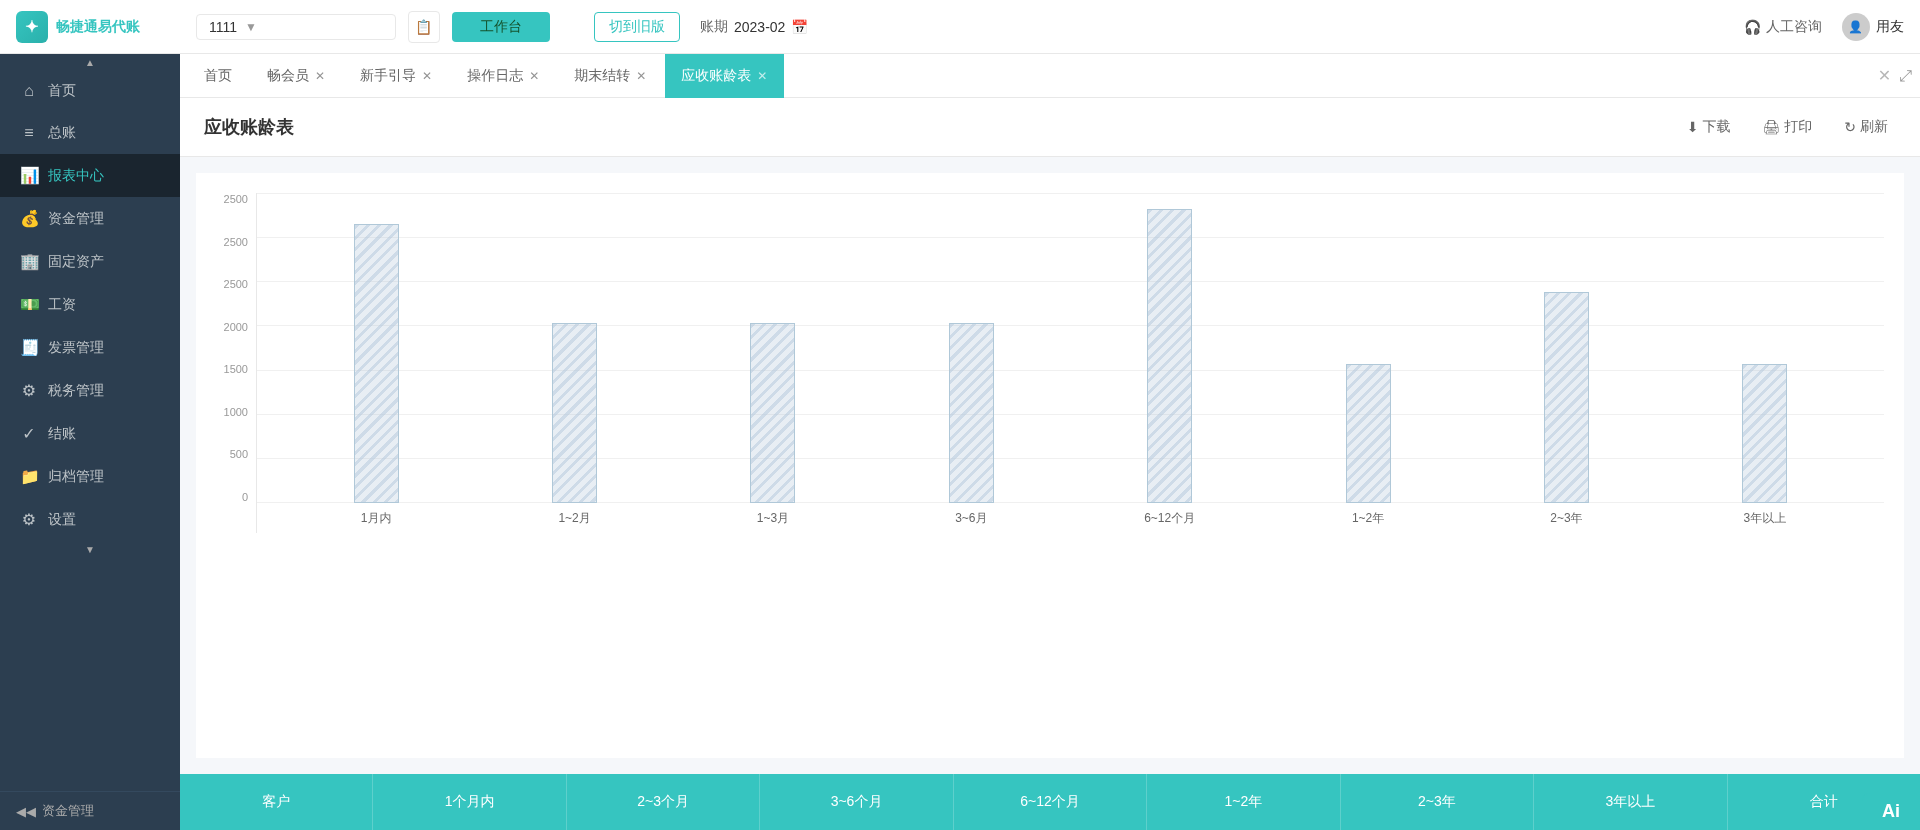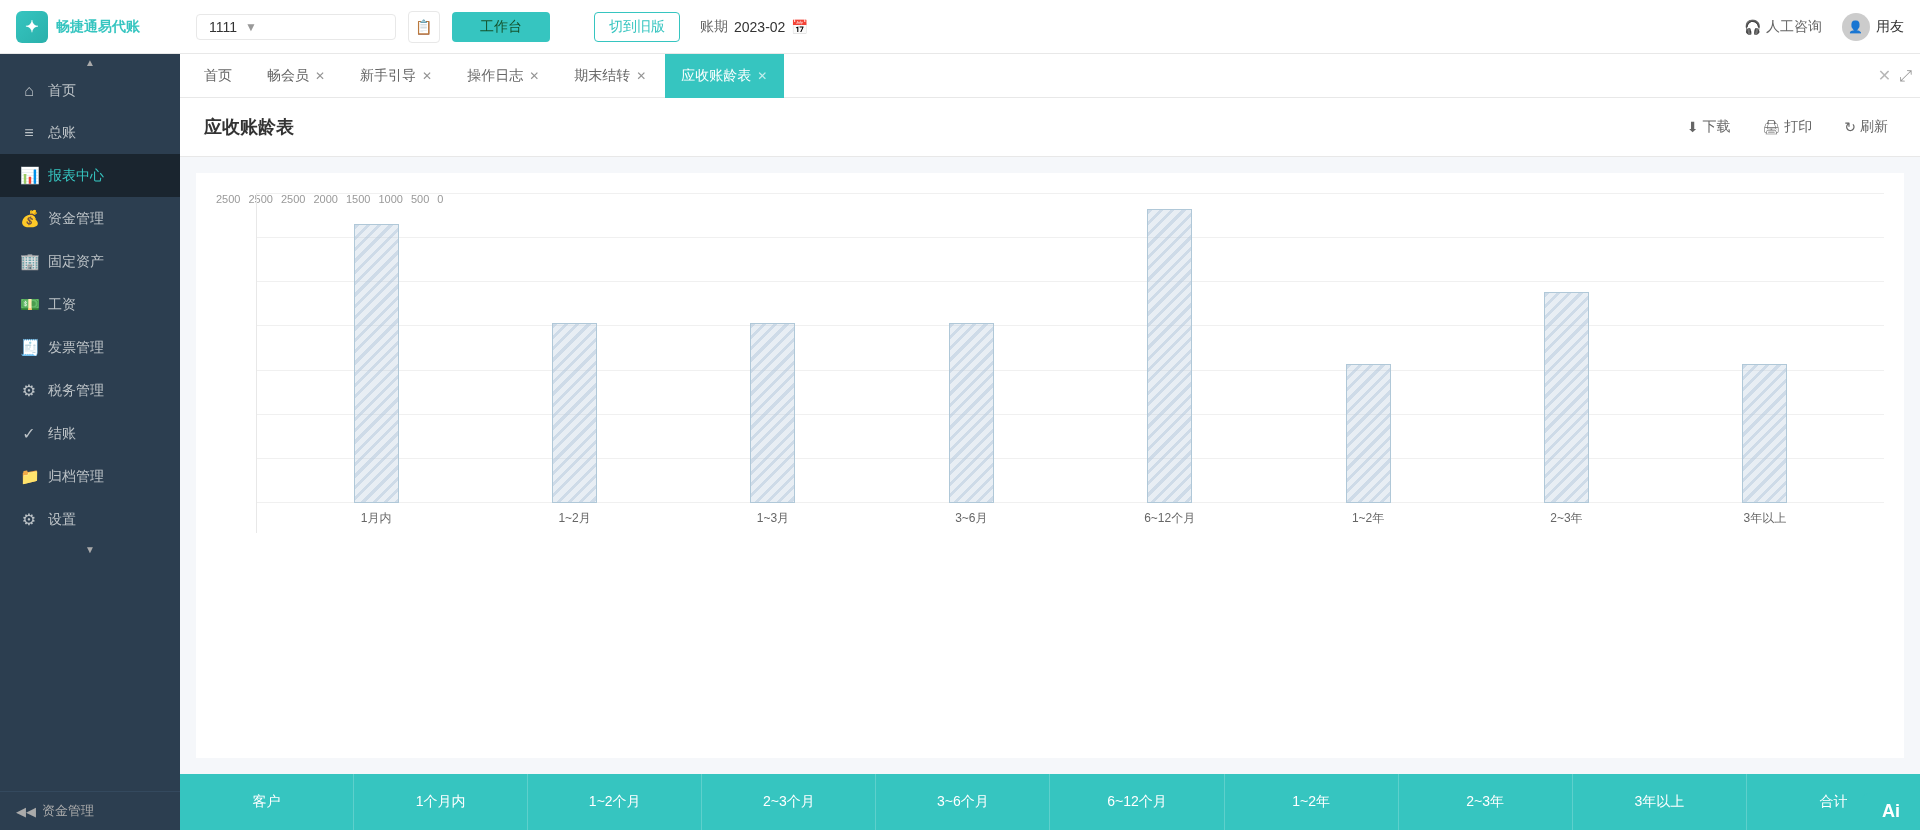--- a/index.html
+++ b/index.html
@@ -295,25 +295,26 @@
     
     .bar-chart {
       display: flex;
       width: 100%;
       height: 100%;
       position: relative;
     }
 
     .y-axis {
       display: flex;
-      flex-direction: row;
+      flex-direction: column;
       justify-content: space-between;
       padding-bottom: 30px;
       width: 40px;
       flex-shrink: 0;
+      gap: 28px;
     }
     .y-label {
       font-size: 11px;
       color: #999;
       text-align: right;
       padding-right: 8px;
     }
 
     .chart-inner {
       flex: 1;
@@ -638,21 +639,20 @@
                 </div>
             </div>
 
           </div>
         </div>
       </div>
 
       <div class="table-header" id="table-header">
       <div class="th-cell">客户</div>
           <div class="th-cell">1个月内</div>
-          <div class="th-cell">1~2个月</div>
           <div class="th-cell">2~3个月</div>
           <div class="th-cell">3~6个月</div>
           <div class="th-cell">6~12个月</div>
           <div class="th-cell">1~2年</div>
           <div class="th-cell">2~3年</div>
           <div class="th-cell">3年以上</div>
           <div class="th-cell">合计</div>
         </div>
 
     </div>

